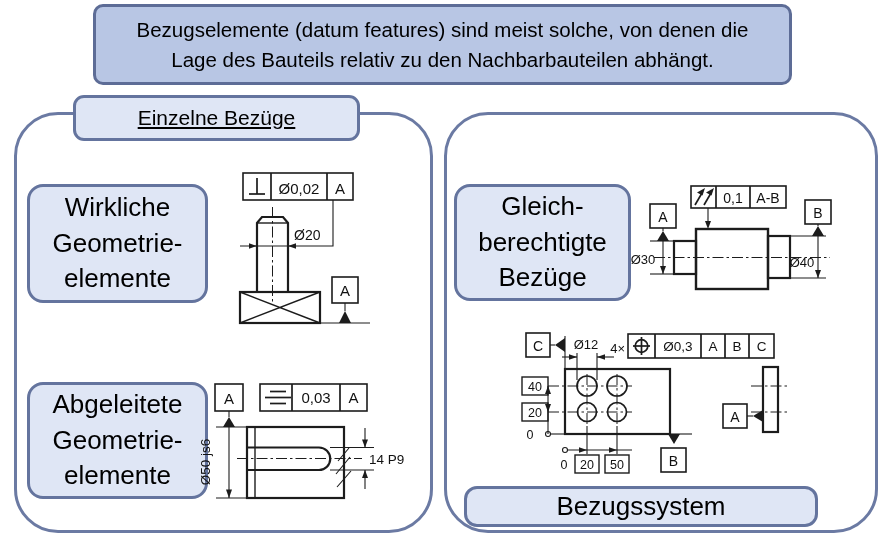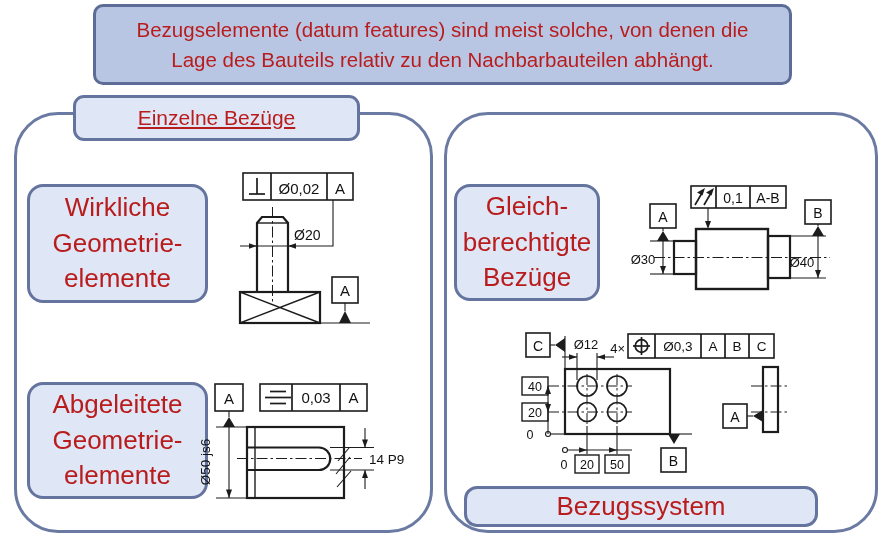--- a/index.html
+++ b/index.html
@@ -1,36 +1,36 @@
 <!DOCTYPE html>
 <html><head>
 <meta charset="utf-8">
 <style>
   html,body{margin:0;padding:0;background:#fff;}
   .page{position:relative;width:881px;height:553px;background:#fff;overflow:hidden;
-        font-family:"Liberation Sans",sans-serif;color:#b91c1c;}
+        font-family:"Liberation Sans",sans-serif;color:#000000;}
   .title-box{position:absolute;left:93px;top:4px;width:699px;height:81px;box-sizing:border-box;
         background:#b8c6e4;border:3px solid #5d6c96;border-radius:10px;
         display:flex;align-items:center;justify-content:center;text-align:center;
         font-size:20.5px;line-height:1.45;white-space:pre-line;}
   .panel{position:absolute;box-sizing:border-box;background:#fff;
         border:3px solid #6b7aa3;border-radius:44px;}
   .panel-left{left:14px;top:112px;width:419px;height:421px;}
   .panel-right{left:444px;top:112px;width:434px;height:421px;}
   .hdr{position:absolute;box-sizing:border-box;background:#dfe6f5;border:3px solid #64749e;
         border-radius:11px;display:flex;align-items:center;justify-content:center;
         font-size:21px;text-decoration:underline;}
   .hdr-left{left:73px;top:95px;width:287px;height:46px;}
   .hdr-right{left:497px;top:95px;width:295px;height:46px;}
   .lbl{position:absolute;box-sizing:border-box;background:#dfe6f5;border:3px solid #64749e;
         border-radius:16px;display:flex;align-items:center;justify-content:center;
         text-align:center;font-size:26px;line-height:1.38;white-space:pre-line;}
   .lbl-real{left:27px;top:184px;width:181px;height:119px;}
   .lbl-derived{left:27px;top:382px;width:181px;height:117px;}
-  .lbl-equal{left:454px;top:184px;width:146px;height:117px;}
+  .lbl-equal{left:454px;top:184px;width:177px;height:117px;}
   .lbl-system{left:464px;top:486px;width:354px;height:41px;border-radius:13px;}
   svg.draw{position:absolute;overflow:visible;}
   .d1{left:210px;top:165px;}
   .d2{left:192px;top:362px;}
   .d3{left:628px;top:172px;}
   .d4{left:492px;top:322px;}
   
   .ol{fill:none;stroke:#1c1c1c;stroke-width:2.2;}
   .ol2{fill:none;stroke:#1c1c1c;stroke-width:2.4;}
   .th{fill:none;stroke:#1c1c1c;stroke-width:1.1;}

